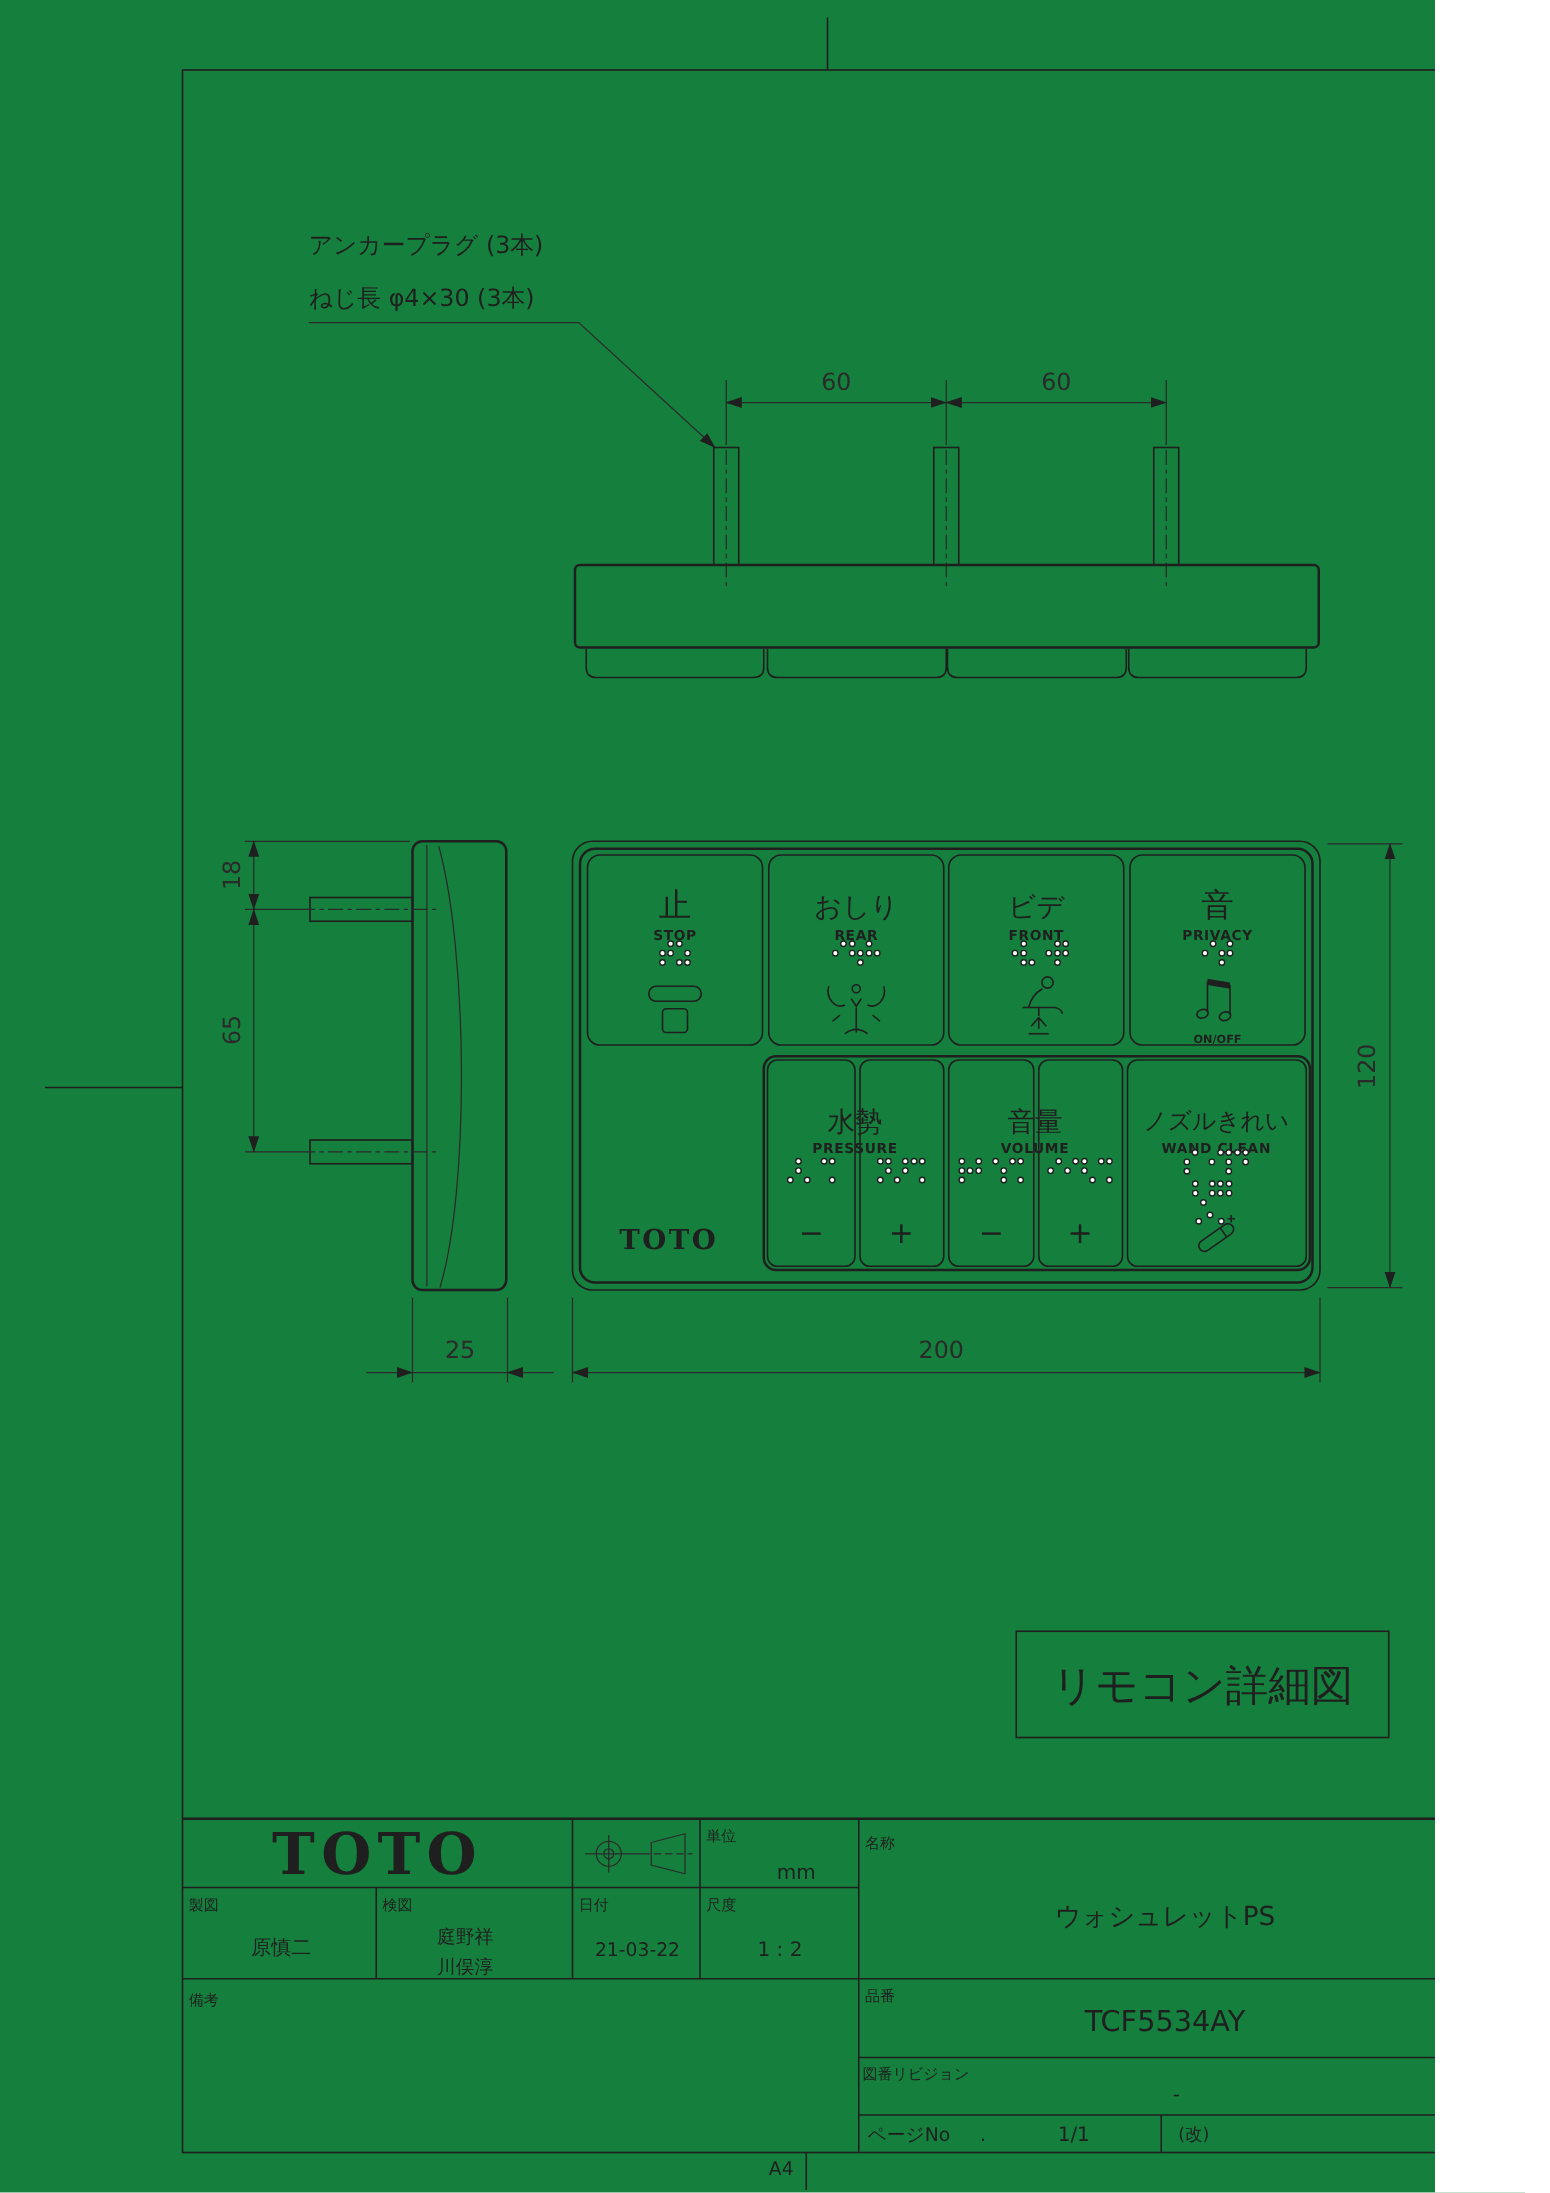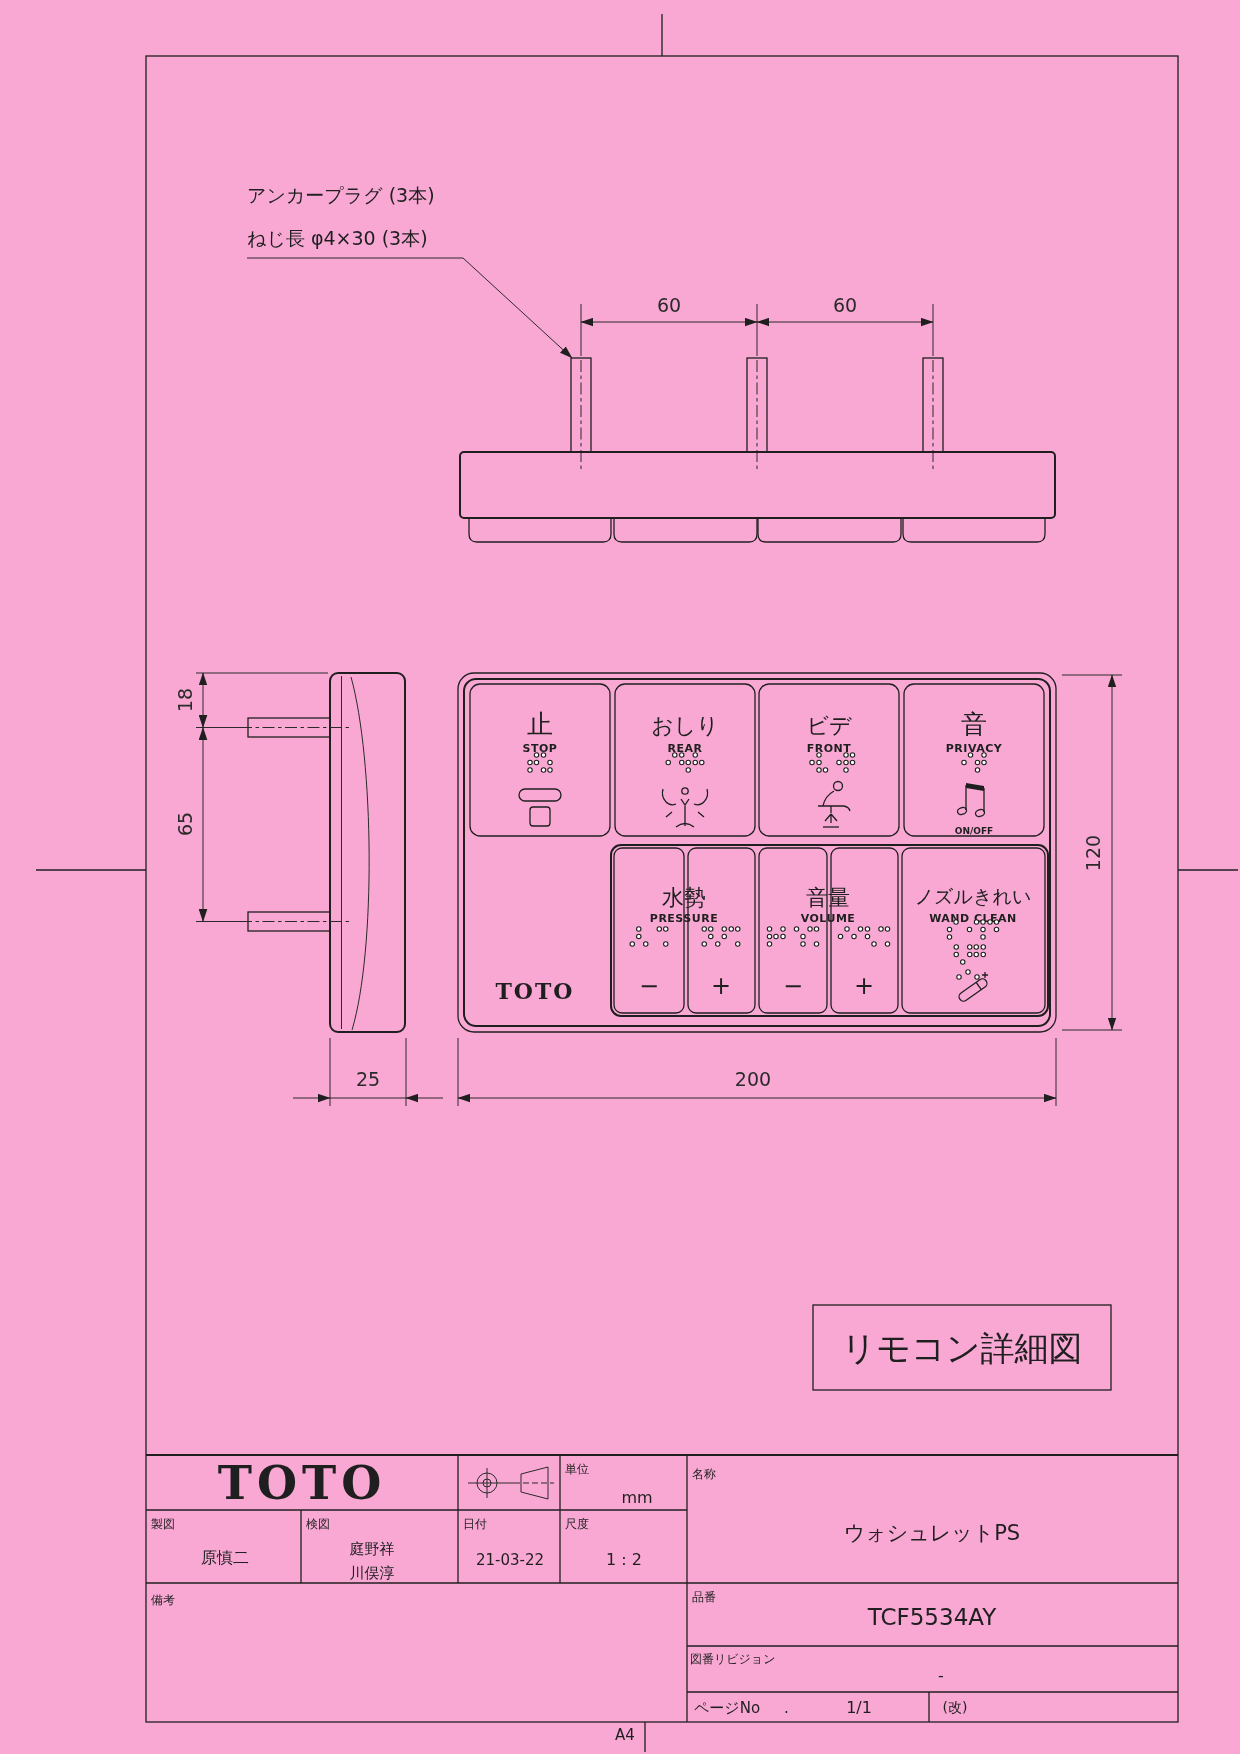--- a/index.html
+++ b/index.html
@@ -1,16 +1,16 @@
 <!DOCTYPE html>
 <html><head>
 <meta charset="utf-8">
 <style>
   html,body{margin:0;padding:0;background:#ffffff;}
-  .page{position:relative;width:1240px;height:1754px;background:#f9a8d4;overflow:hidden;}
+  .page{position:relative;width:1148px;height:1754px;background:#15803d;overflow:hidden;}
   svg{display:block;}
   .txt{fill:#1f1f1f;font-family:"DejaVu Sans",sans-serif;}
   .jp-big{font-size:26px;}
   .jp-med{font-size:22px;}
   .jp-small{font-size:19px;}
   .en-lbl{font-size:11px;font-weight:bold;letter-spacing:.5px;}
   .dim-txt{font-size:19px;fill:#2a2a2a;}
   .lbl-s{font-size:12px;}
   .lbl-m{font-size:15px;}
   .val-m{font-size:16px;}

